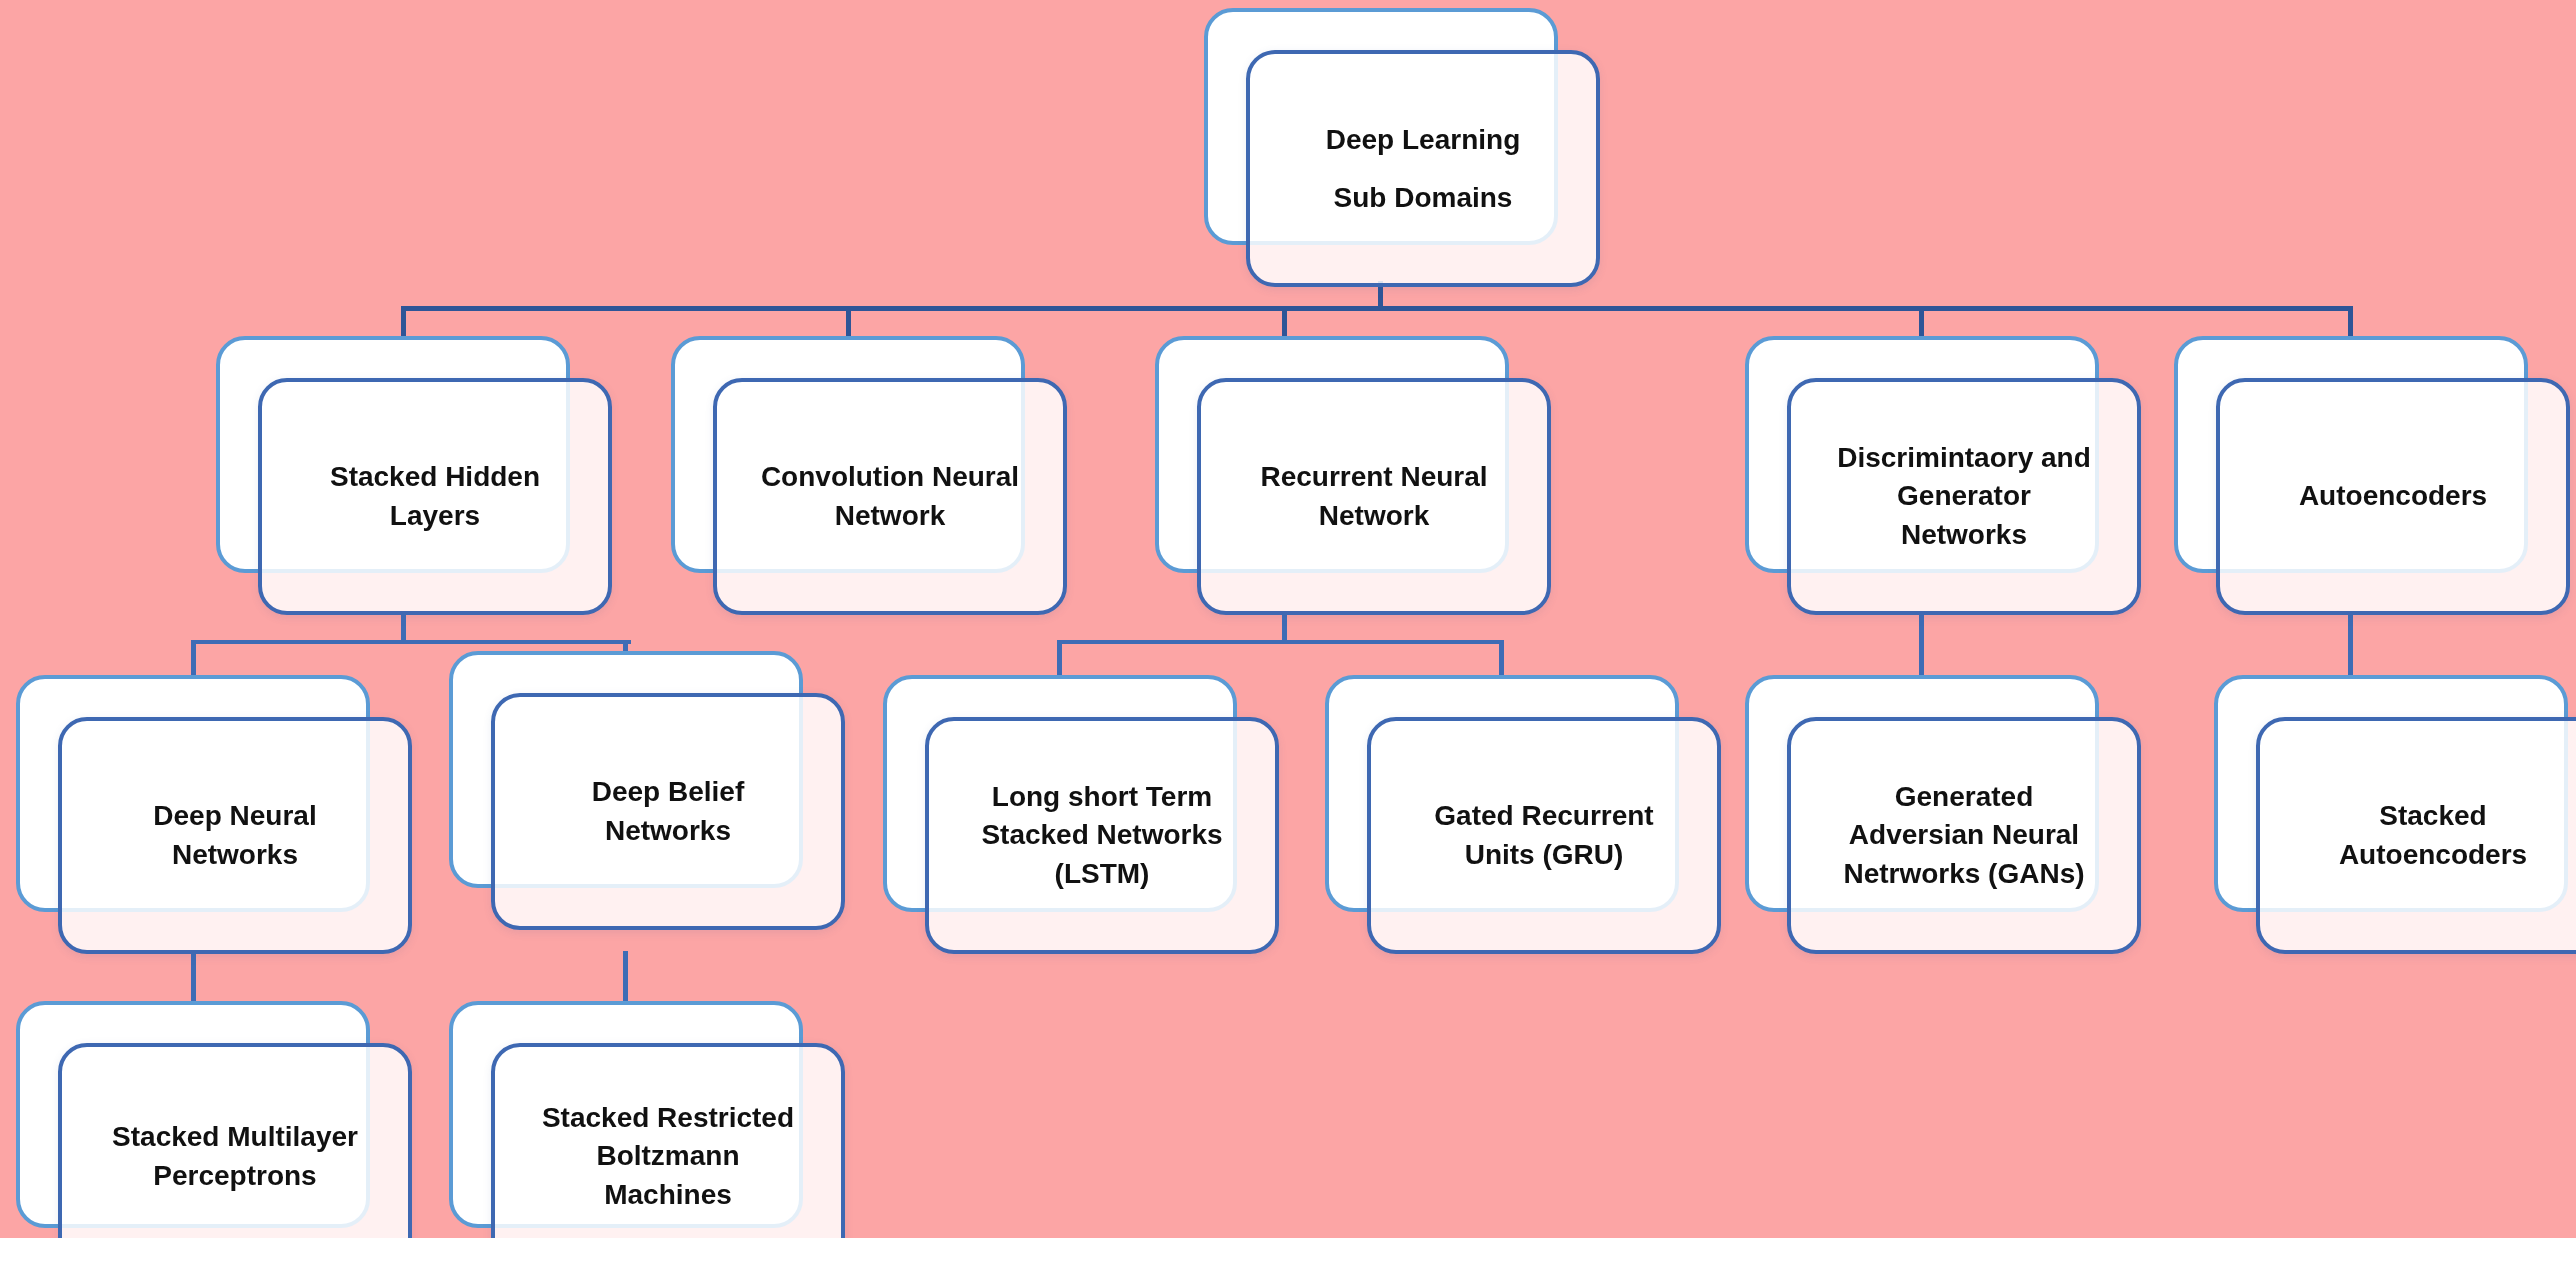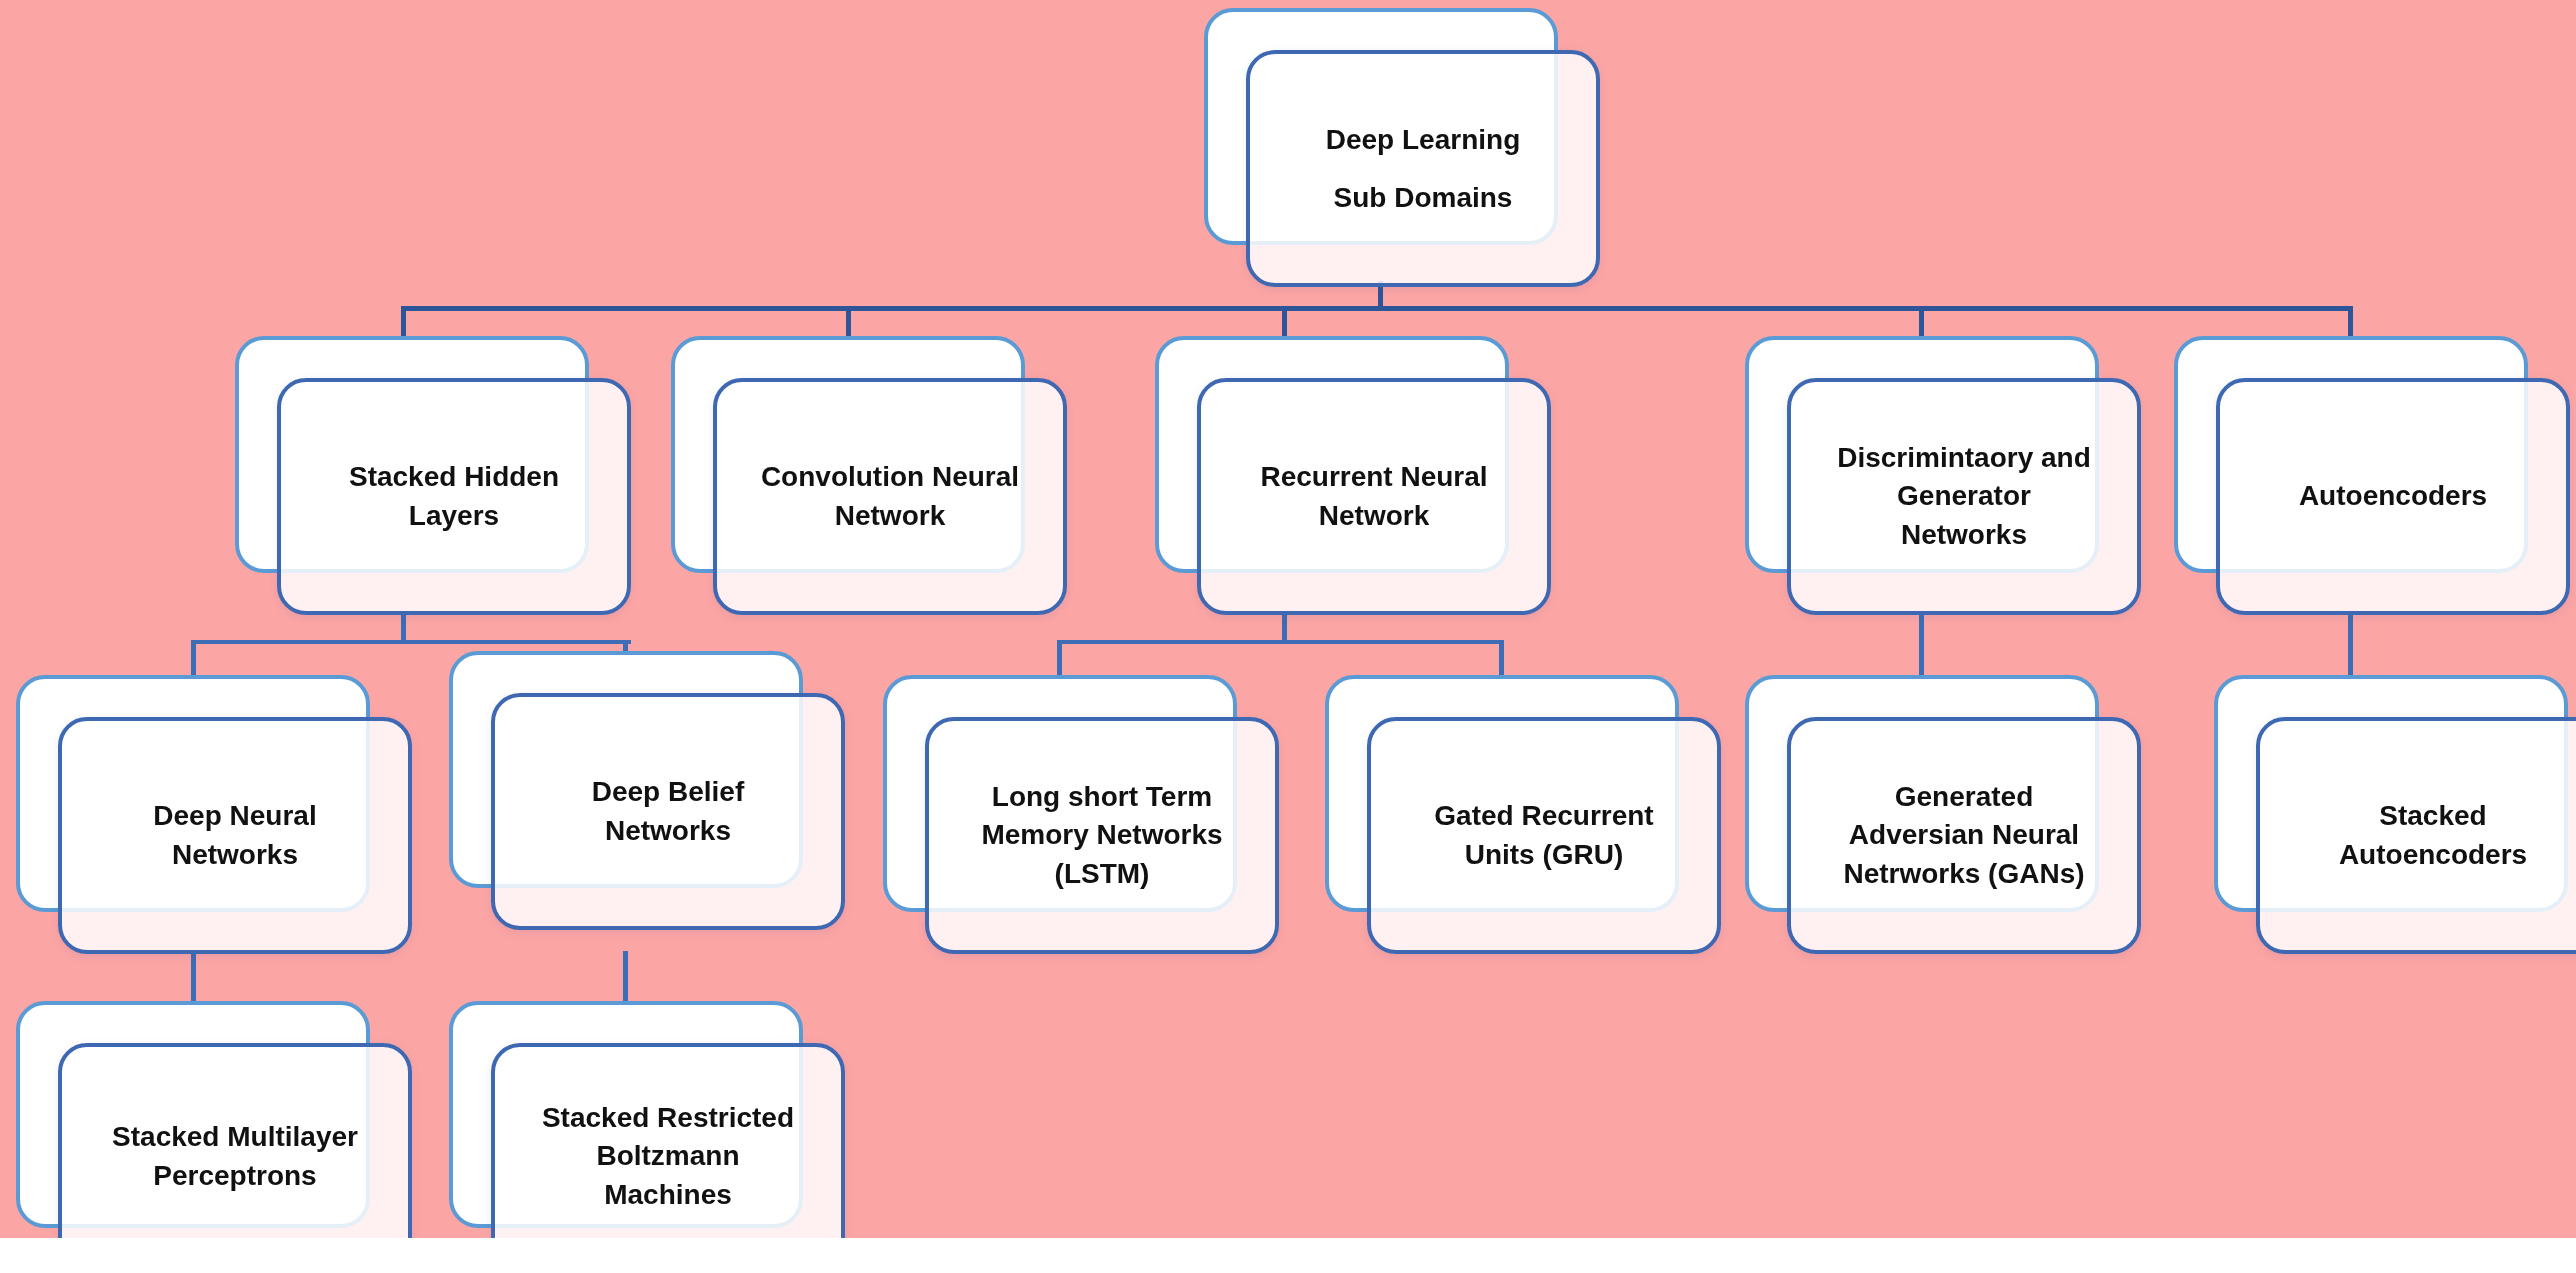--- a/index.html
+++ b/index.html
@@ -90,21 +90,21 @@
   <div class="conn" style="left:623px; top:951px; width:4.8px; height:53px;"></div>
 
   <div class="node root" style="left:1204px; top:8px;">
     <div class="card back"></div>
     <div class="card front">
       <span class="label">Deep Learning
 Sub Domains</span>
     </div>
   </div>
 
-  <div class="node" style="left:235px; top:336px;">
+  <div class="node" style="left:216px; top:336px;">
     <div class="card back"></div>
     <div class="card front">
       <span class="label">Stacked Hidden
 Layers</span>
     </div>
   </div>
 
   <div class="node" style="left:671px; top:336px;">
     <div class="card back"></div>
     <div class="card front">
@@ -150,21 +150,21 @@
     <div class="card front">
       <span class="label">Deep Belief
 Networks</span>
     </div>
   </div>
 
   <div class="node" style="left:883px; top:675px;">
     <div class="card back"></div>
     <div class="card front">
       <span class="label">Long short Term
-Memory Networks
+Stacked Networks
 (LSTM)</span>
     </div>
   </div>
 
   <div class="node" style="left:1325px; top:675px;padding-left:39px;">
     <div class="card back"></div>
     <div class="card front">
       <span class="label">Gated Recurrent
 Units (GRU)</span>
     </div>

